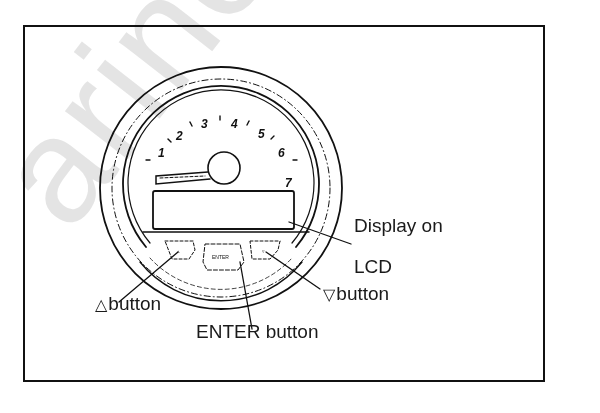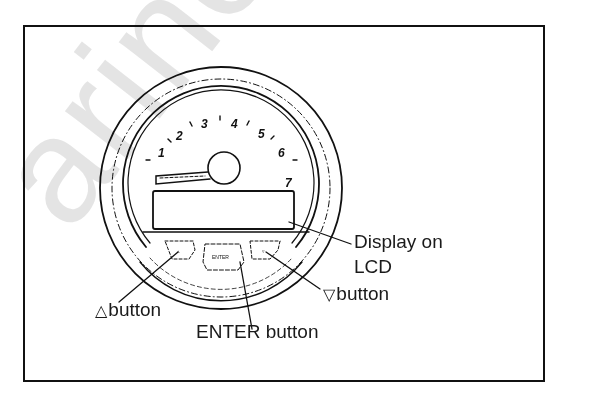--- a/index.html
+++ b/index.html
@@ -65,24 +65,24 @@
     <text x="278" y="157">6</text>
     <text x="285" y="187">7</text>
   </g>
   <g fill="#111" font-family="Liberation Sans, sans-serif" font-size="5">
     <text x="212" y="259">ENTER</text>
     <text x="177" y="253">▵</text>
     <text x="262" y="253">▿</text>
   </g>
 </svg>
 
-<div class="label" style="left:354px;top:232px;">Display on</div>
+<div class="label" style="left:354px;top:216px;">Display on</div>
 <div class="label" style="left:354px;top:257px;">LCD</div>
 
 <div class="label" style="left:323px;top:284px;">
   <span class="tri">▽</span><span>button</span>
 </div>
 
-<div class="label" style="left:95px;top:300px;">
+<div class="label" style="left:95px;top:294px;">
   <span class="tri">△</span><span>button</span>
 </div>
 
 <div class="label" style="left:196px;top:322px;text-align:center;">ENTER button</div>
 
 </body></html>

